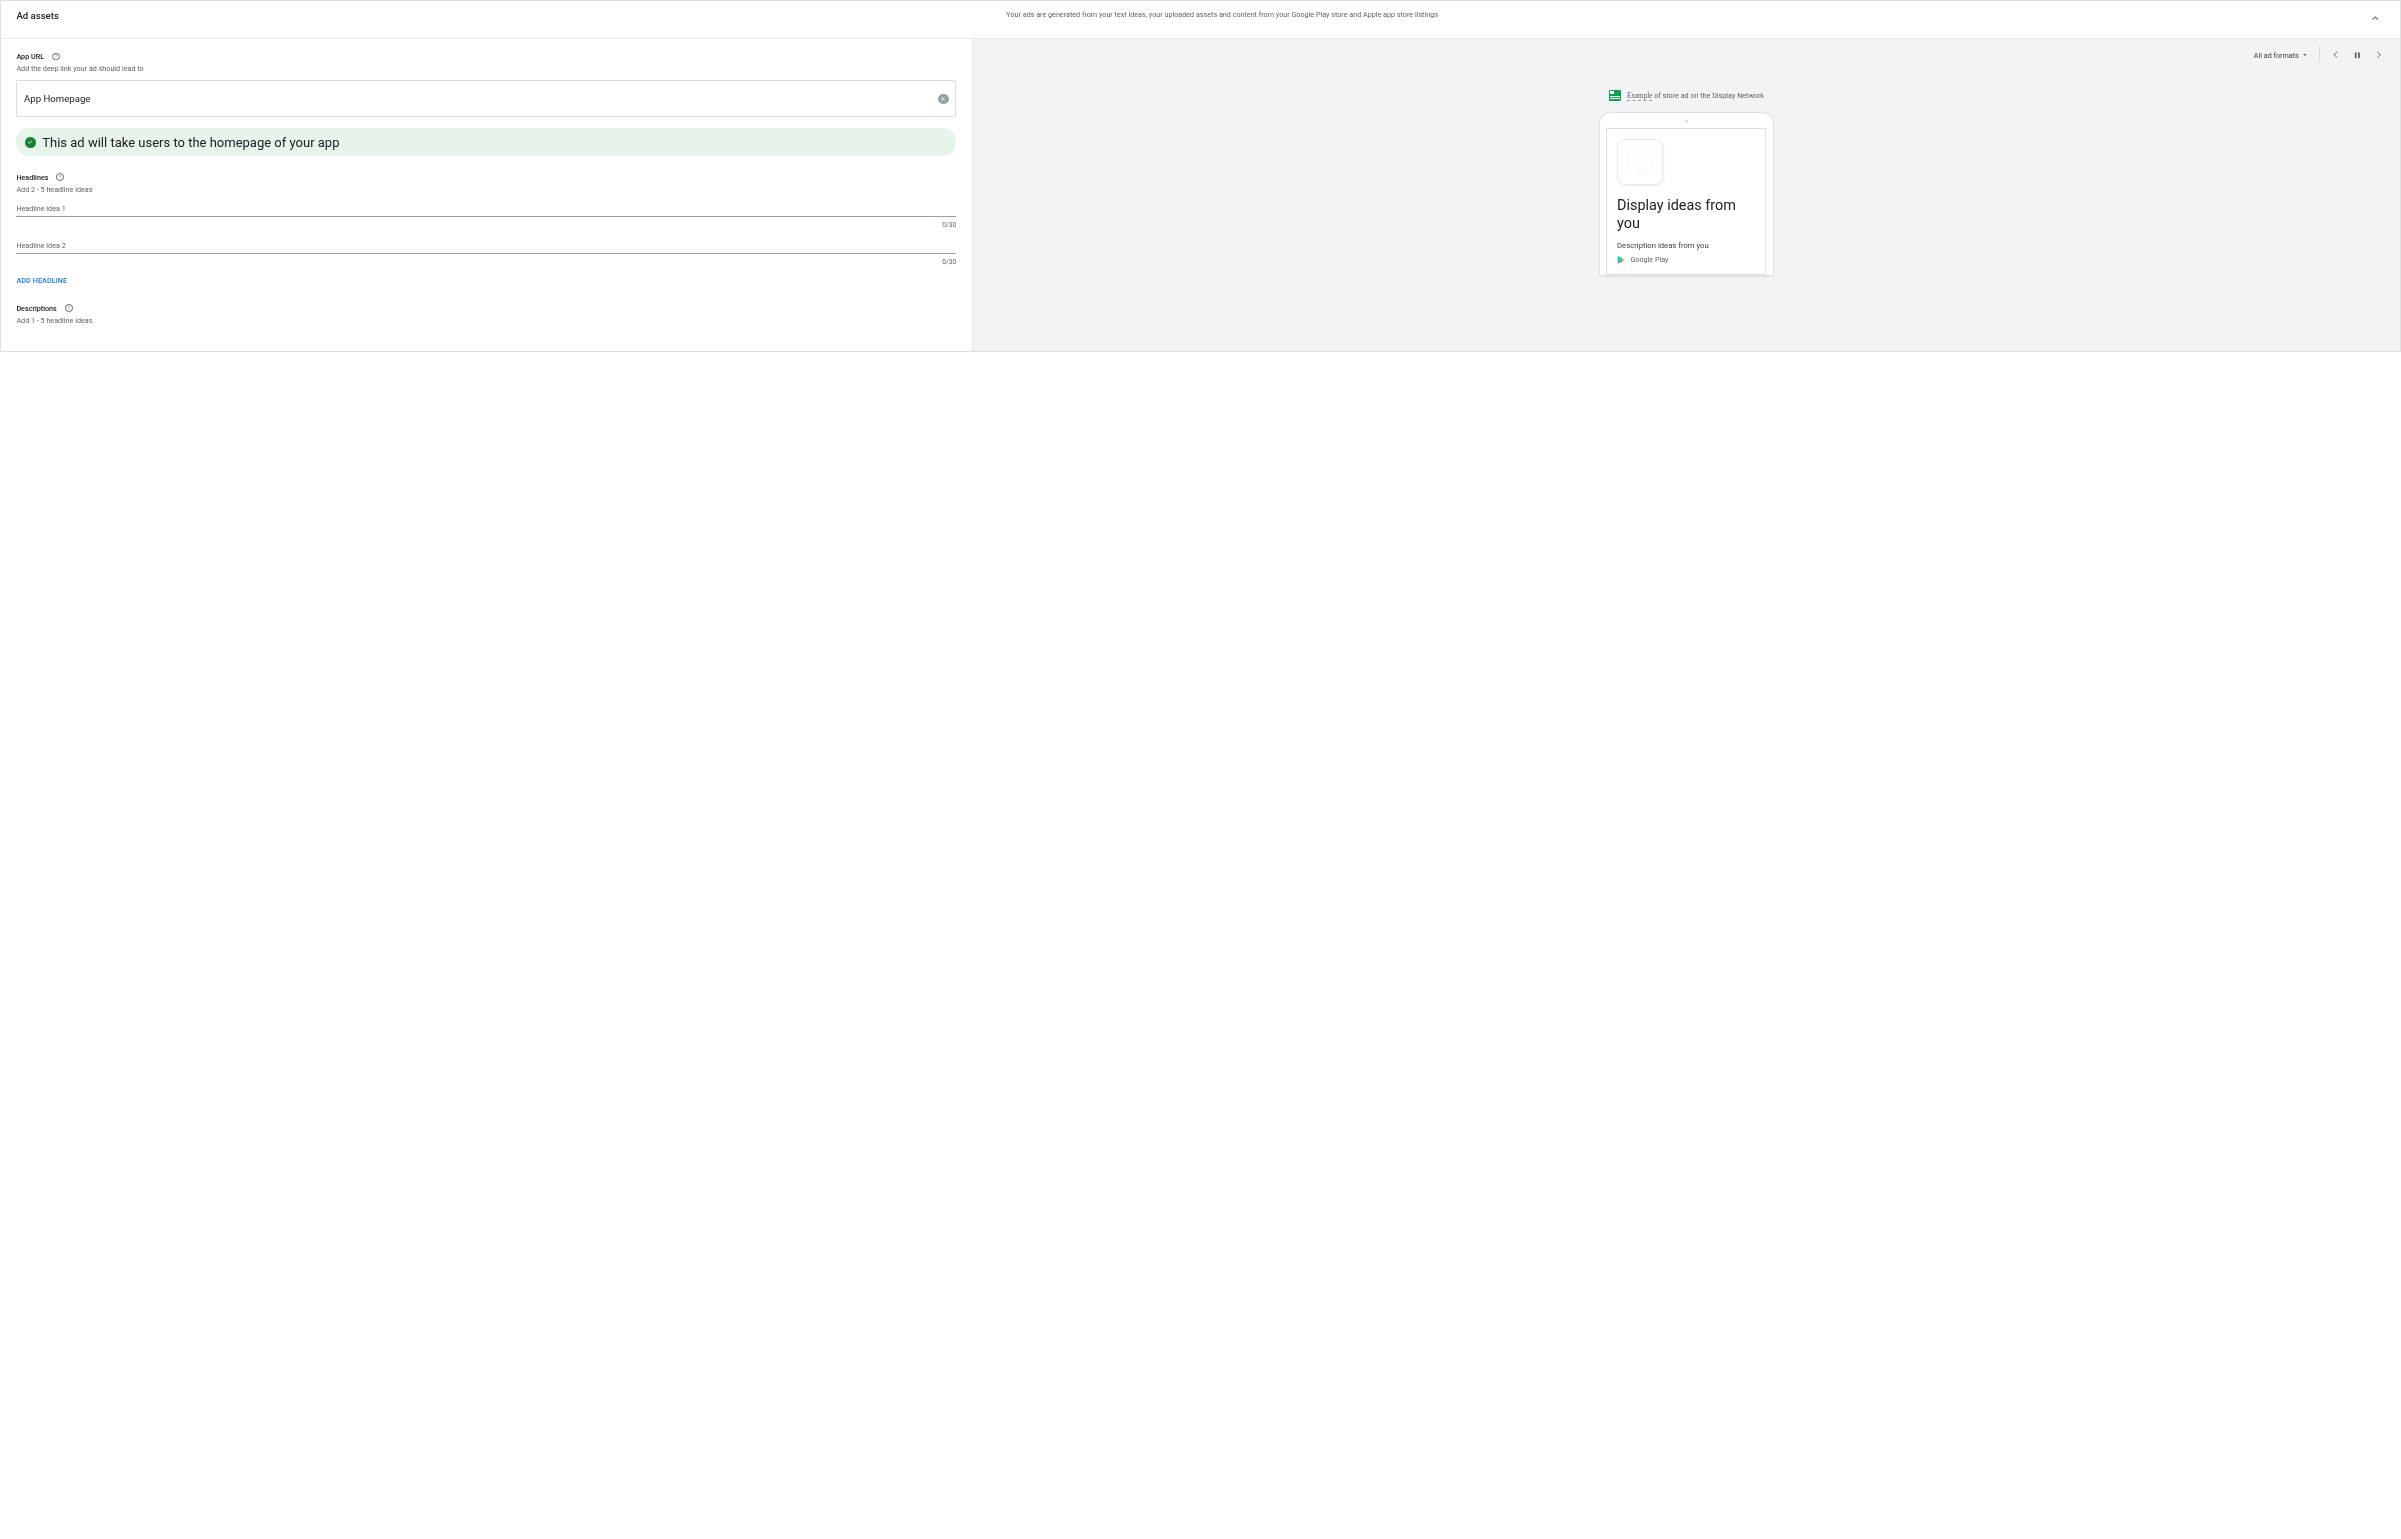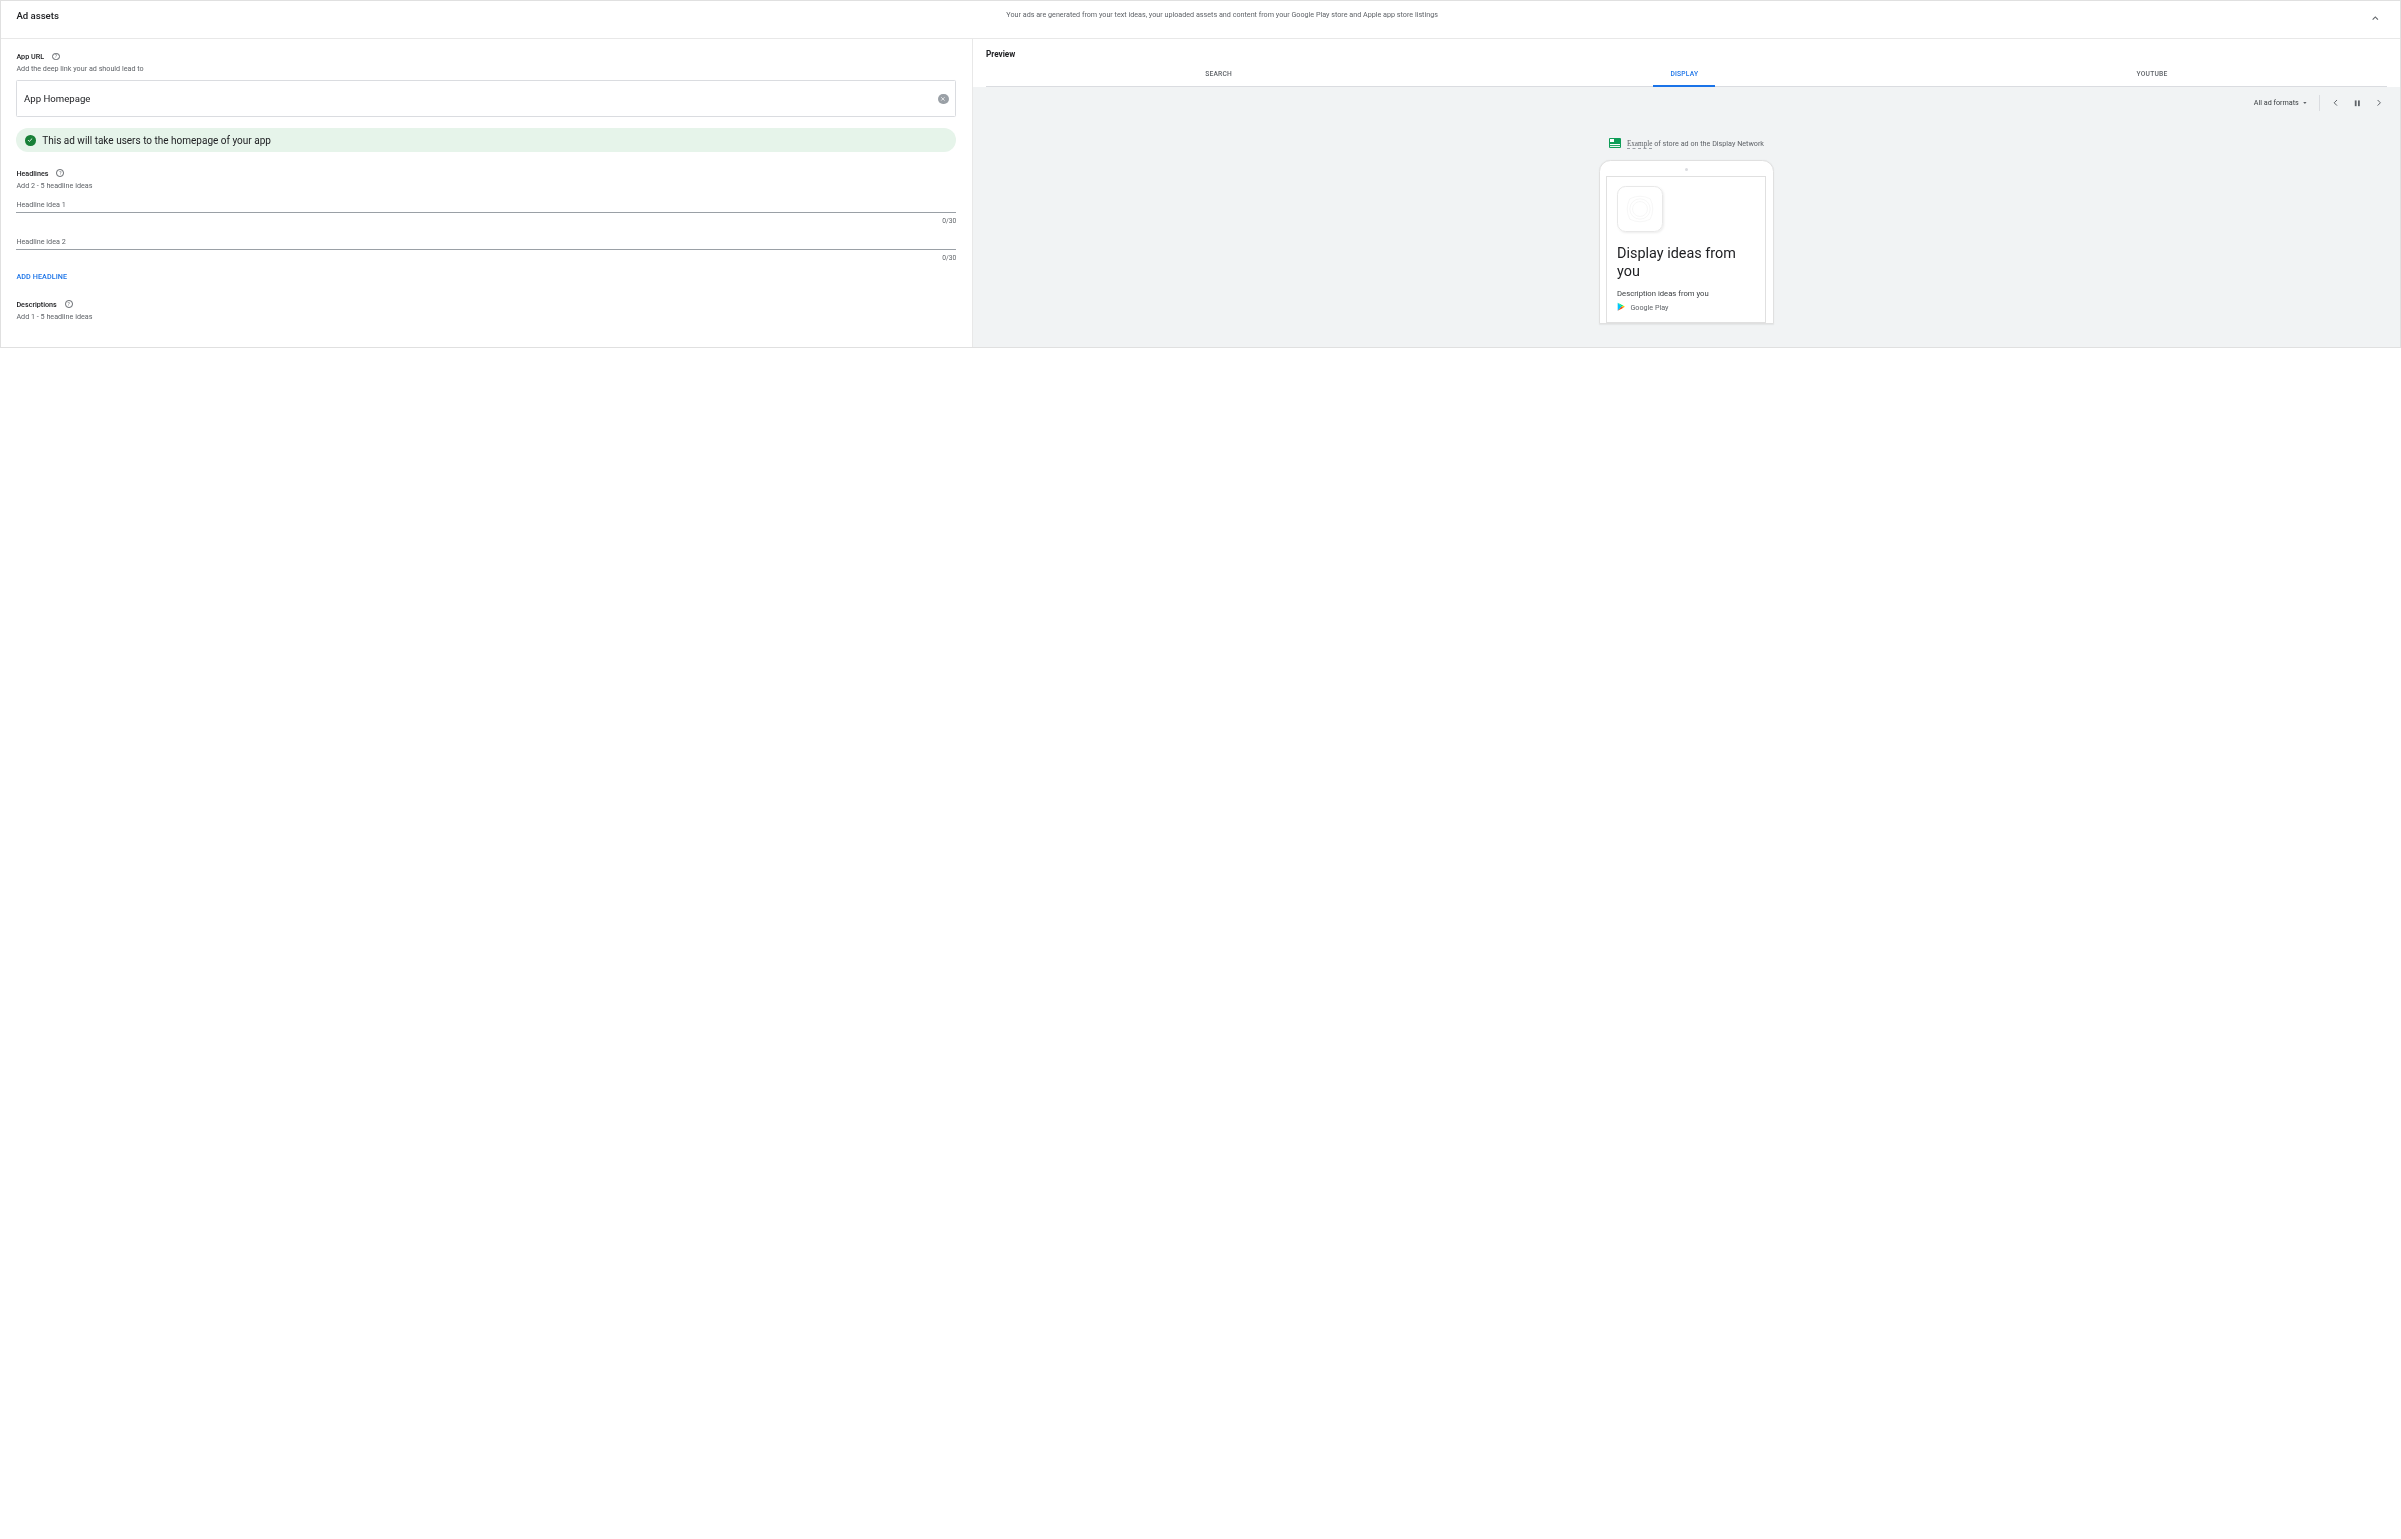--- a/index.html
+++ b/index.html
@@ -115,21 +115,21 @@
 .check-icon {
   width: 10.6px;
   height: 10.6px;
   border-radius: 50%;
   background: #188038;
   display: flex;
   align-items: center;
   justify-content: center;
 }
 .banner-text {
-  font-size: 10px;
+  font-size: 13px;
   color: #202124;
 }
 .headline-input {
   width: 100%;
   border: none;
   border-bottom: 0.5px solid #9aa0a6;
   outline: none;
   font-size: 7.2px;
   color: #202124;
   padding: 2.9px 0;
@@ -349,28 +349,20 @@
 
       <div class="section-label-row">
         <span class="section-label">Descriptions</span>
         <span class="help-icon">?</span>
       </div>
       <div class="section-sublabel" style="margin-bottom:14.4px">Add 1 - 5 headline ideas</div>
 
     </div>
 
     <div class="right-panel">
-      <div class="preview-bar">
-        <div class="preview-title">Preview</div>
-        <div class="tabs">
-          <div class="tab">SEARCH</div>
-          <div class="tab active">DISPLAY</div>
-          <div class="tab">YOUTUBE</div>
-        </div>
-      </div>
 
       <div class="controls-row">
         <div class="format-select">
           <span>All ad formats</span>
           <svg width="5.8" height="5.8" viewBox="0 0 24 24" fill="#5f6368">
               <polygon points="5 8 19 8 12 17"></polygon>
             </svg>
         </div>
         <div class="divider"></div>
         <div class="control-btn">

